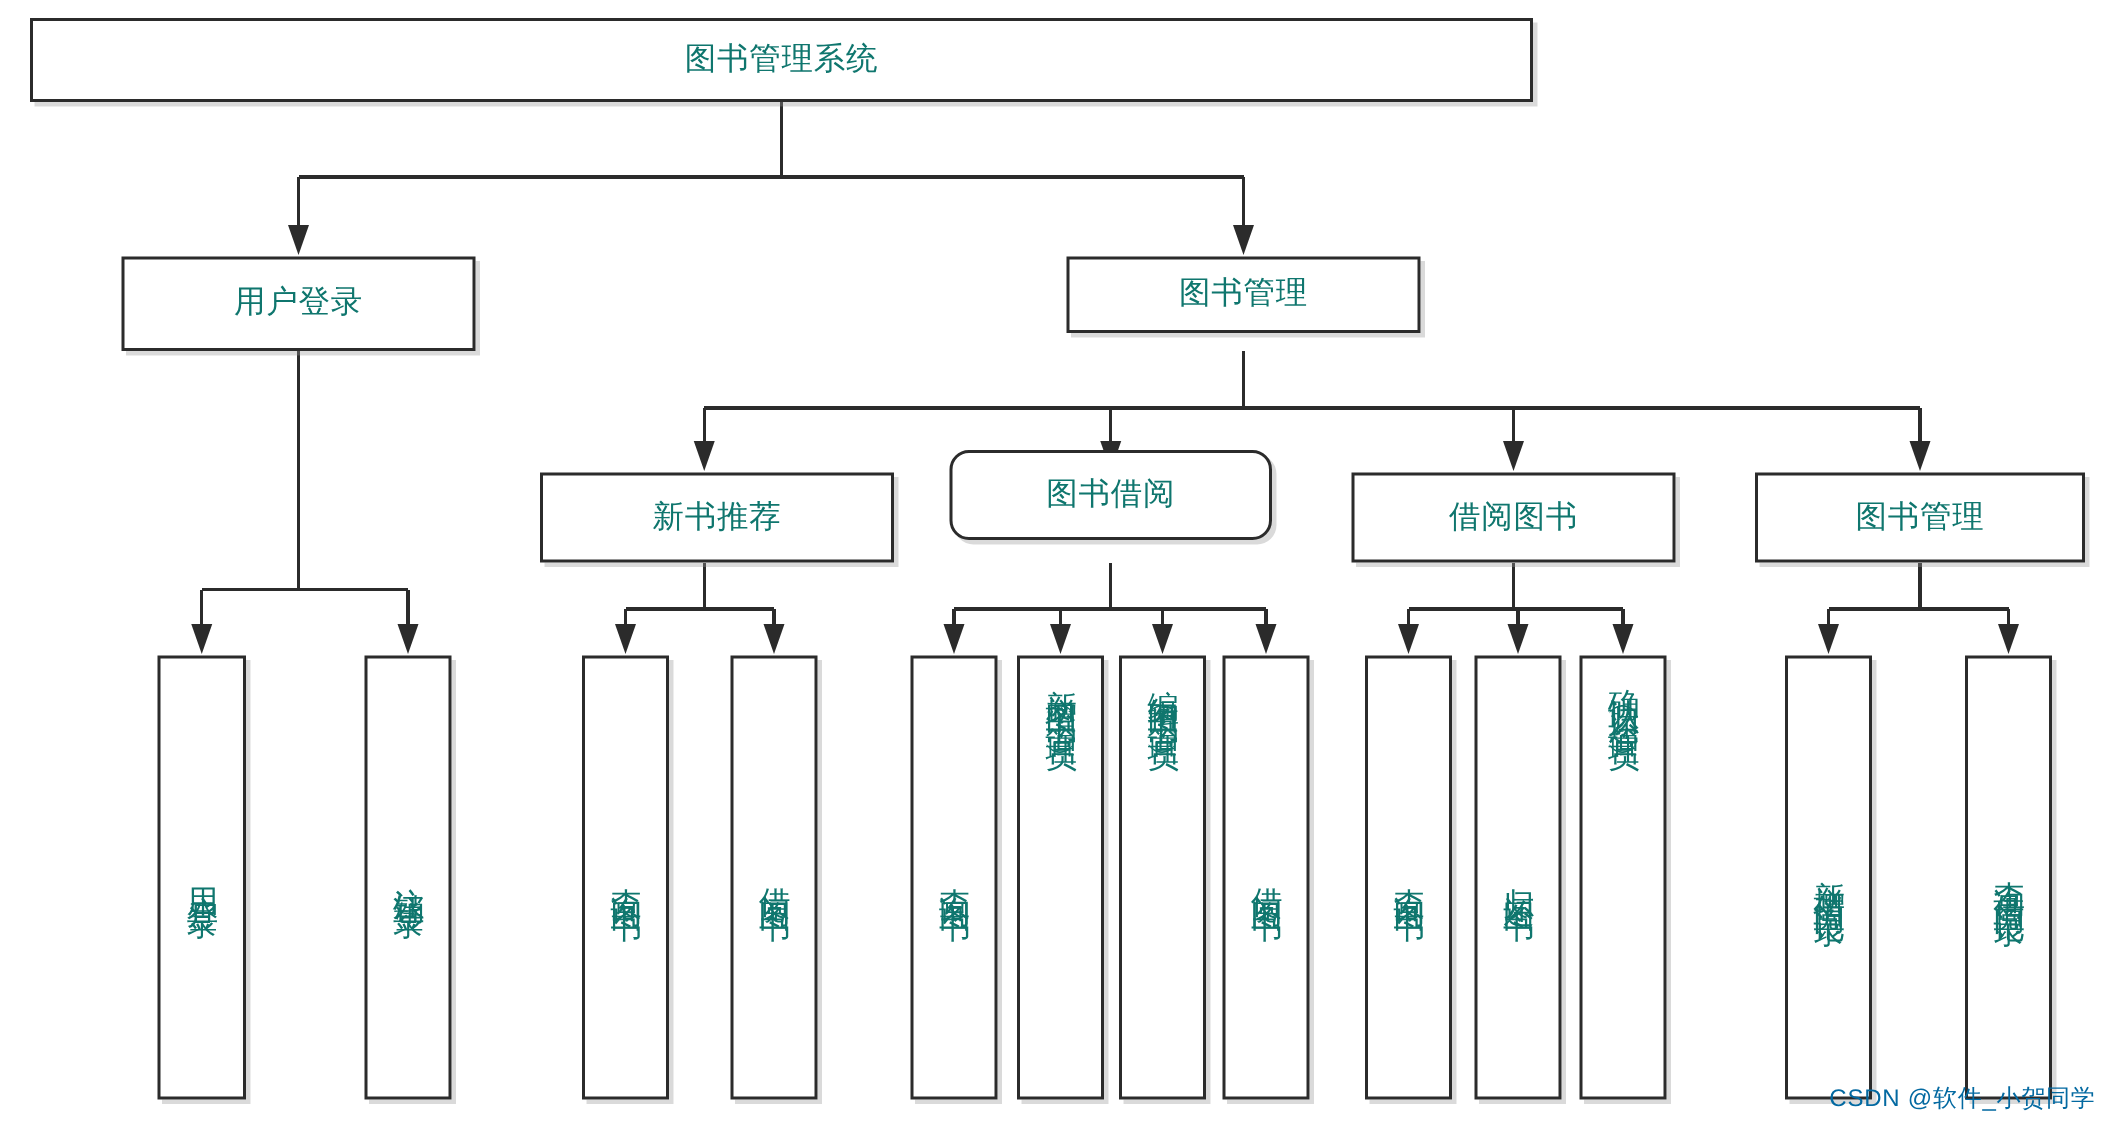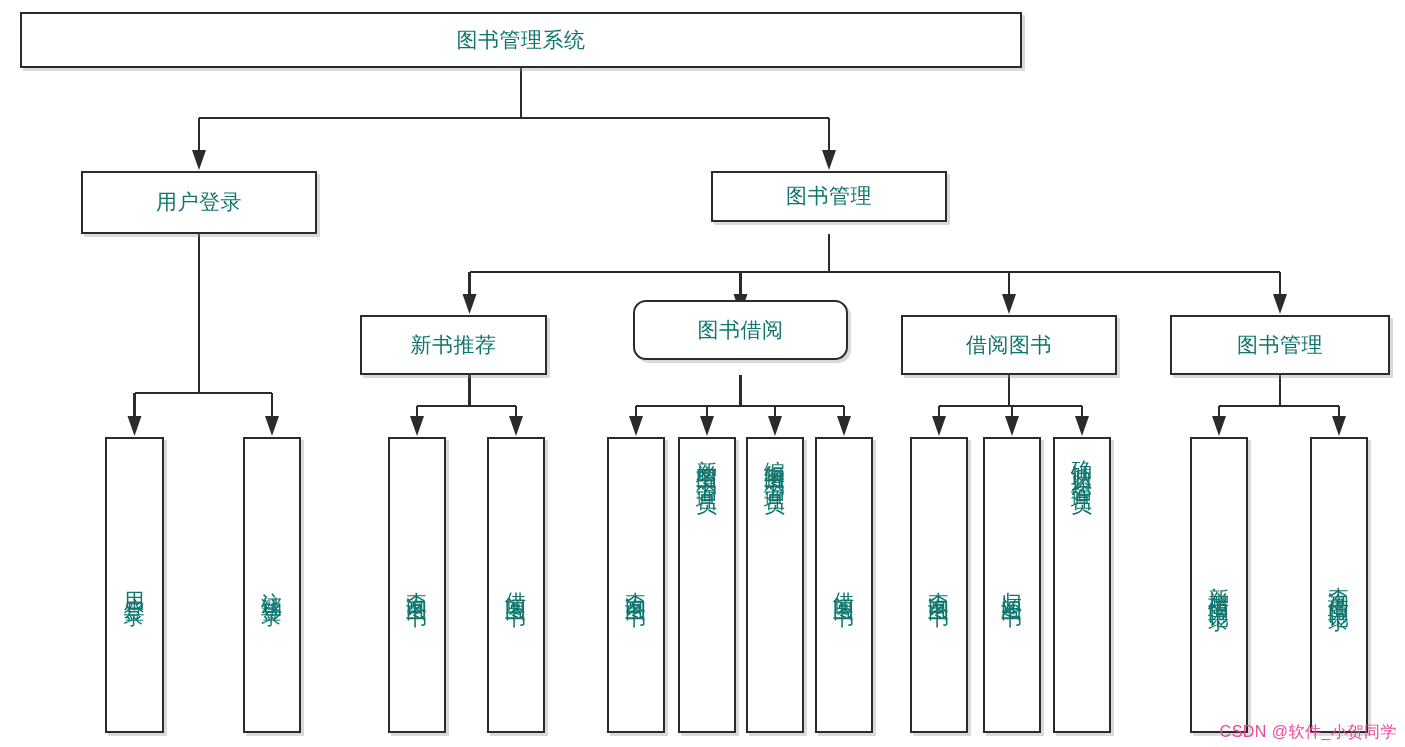--- a/index.html
+++ b/index.html
@@ -57,21 +57,21 @@
   }
   .node.vert.centered {
     align-items: center;
     padding-top: 0;
   }
   .watermark {
     position: absolute;
     right: 8px;
     bottom: 4px;
     font-size: 16px;
-    color: #ec4899;
+    color: #0369a1;
     letter-spacing: 0.5px;
     white-space: nowrap;
   }
 </style>
 </head>
 <body>
 
 <div id="stage">
   <svg class="wires" viewBox="0 0 1405 747">
       <line x1="521" y1="68" x2="521" y2="118" stroke="#2b2b2b" stroke-width="2.2" shape-rendering="crispEdges"></line>
@@ -130,21 +130,21 @@
   <div id="nodes">
       <div class="node horiz" style="left: 20px; top: 12px; width: 1002px; height: 56px;">
         <span class="label">图书管理系统</span>
       </div>
       <div class="node horiz" style="left: 81px; top: 171px; width: 236px; height: 63px;">
         <span class="label">用户登录</span>
       </div>
       <div class="node horiz" style="left: 711px; top: 171px; width: 236px; height: 51px;">
         <span class="label">图书管理</span>
       </div>
-      <div class="node horiz" style="left: 360px; top: 315px; width: 187px; height: 60px;">
+      <div class="node horiz" style="left: 360px; top: 315px; width: 236px; height: 60px;">
         <span class="label">新书推荐</span>
       </div>
       <div class="node horiz" style="left: 633px; top: 300px; width: 215px; height: 60px; border-radius: 13px;">
         <span class="label">图书借阅</span>
       </div>
       <div class="node horiz" style="left: 901px; top: 315px; width: 216px; height: 60px;">
         <span class="label">借阅图书</span>
       </div>
       <div class="node horiz" style="left: 1170px; top: 315px; width: 220px; height: 60px;">
         <span class="label">图书管理</span>

